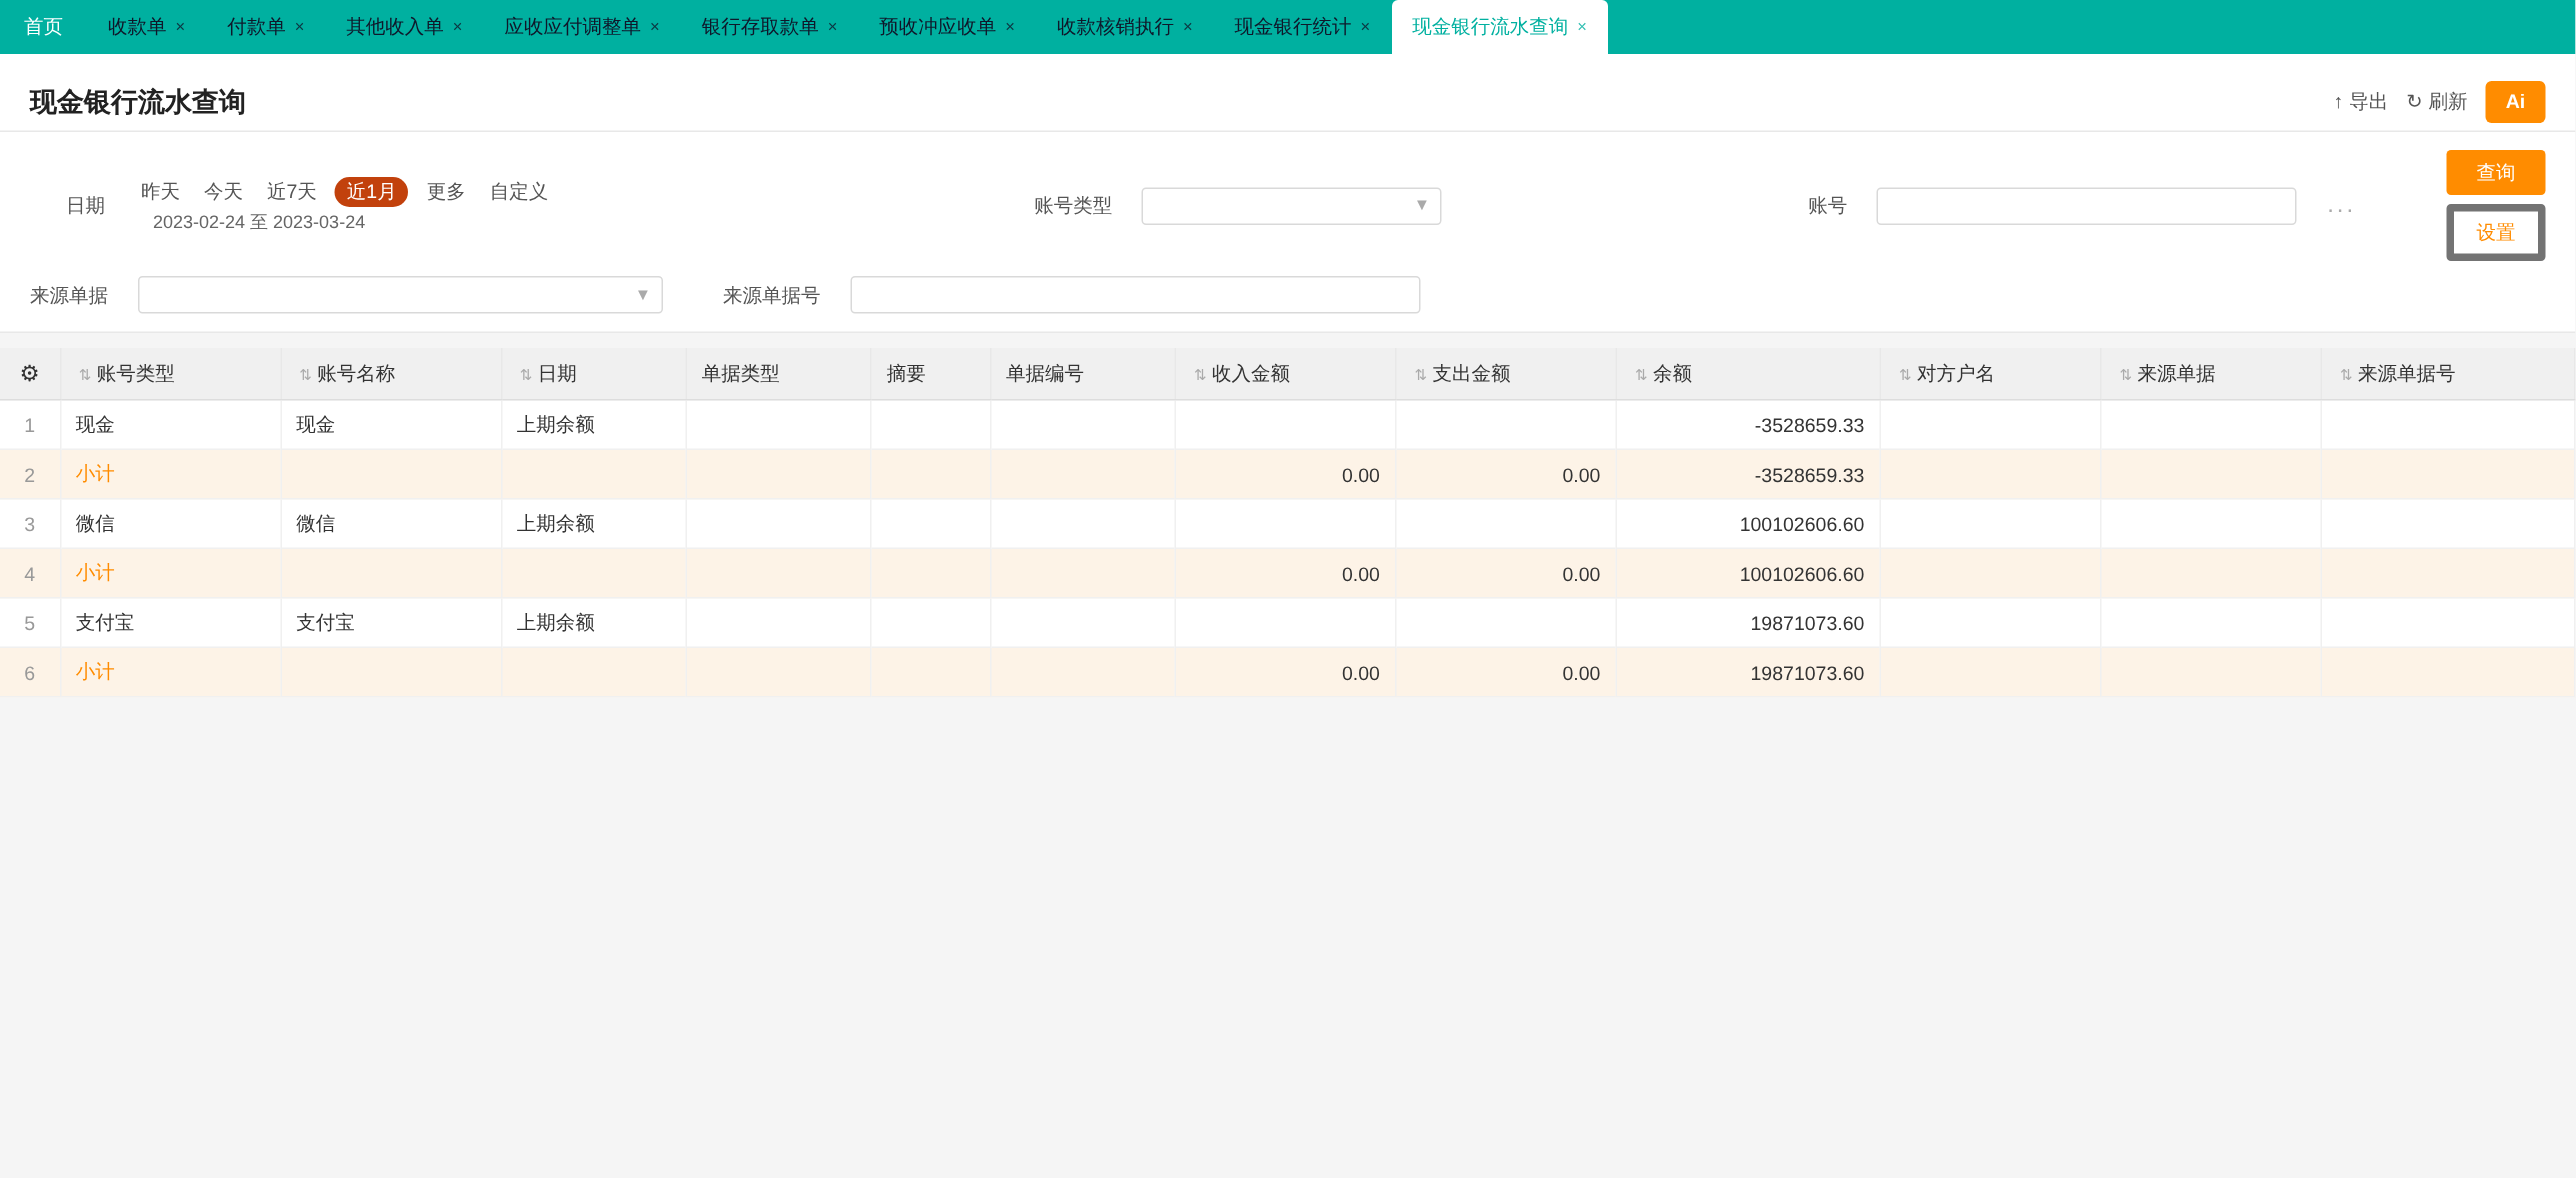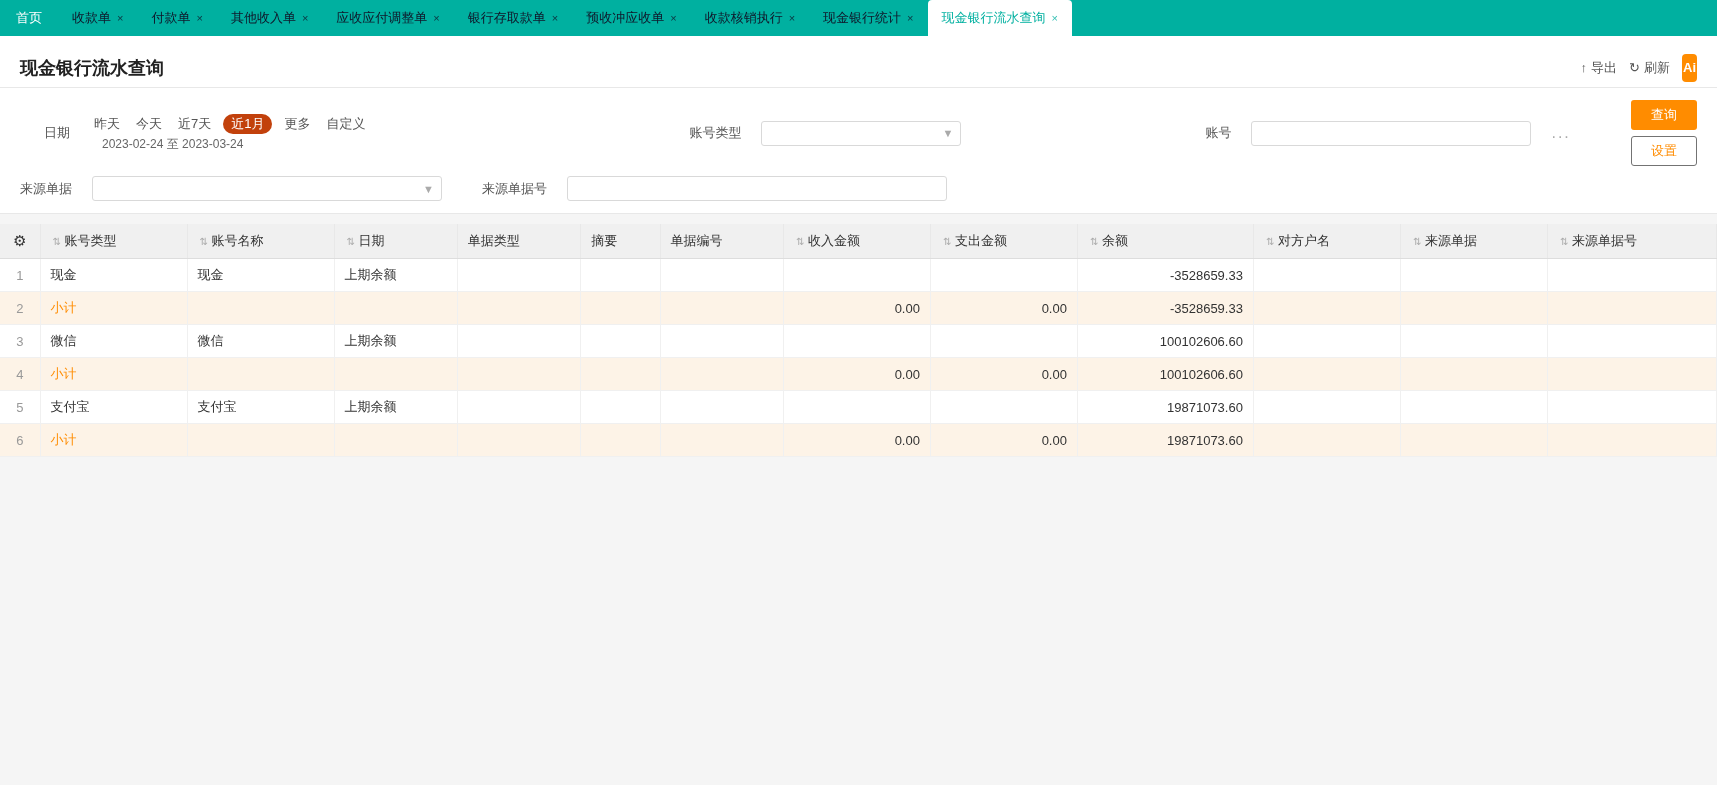--- a/index.html
+++ b/index.html
@@ -160,21 +160,21 @@
       color: #fff;
       border: none;
       border-radius: 3px;
       padding: 6px 20px;
       cursor: pointer;
       font-size: 13px;
     }
     .settings-btn {
       background: #fff;
       color: #ff8c00;
-      border: 1px solid #737373;
+      border: 5px solid #737373;
       border-radius: 3px;
       padding: 5px 0;
       cursor: pointer;
       font-size: 13px;
     }
     .collapse-bar {
       text-align: center;
       color: #00b0a0;
       cursor: pointer;
       padding: 4px 0;
@@ -288,21 +288,21 @@
   <span class="page-title">现金银行流水查询</span>
   <div class="header-actions">
     <div class="action-btn">
       <span>↑</span>
       <span>导出</span>
     </div>
     <div class="action-btn">
       <span>↻</span>
       <span>刷新</span>
     </div>
-    <div style="width:15px;height:28px;background:#ff8c00;border-radius:4px;display:flex;align-items:center;justify-content:center;color:#fff;font-size:13px;font-weight:bold;cursor:pointer;">Ai</div>
+    <div style="width:40px;height:28px;background:#ff8c00;border-radius:4px;display:flex;align-items:center;justify-content:center;color:#fff;font-size:13px;font-weight:bold;cursor:pointer;">Ai</div>
   </div>
 </div>
 
 <div class="filter-area">
   <div class="filter-row">
     <span class="filter-label">日期</span>
     <div>
       <div class="date-shortcuts">
         <span class="date-btn">昨天</span>
         <span class="date-btn">今天</span>

